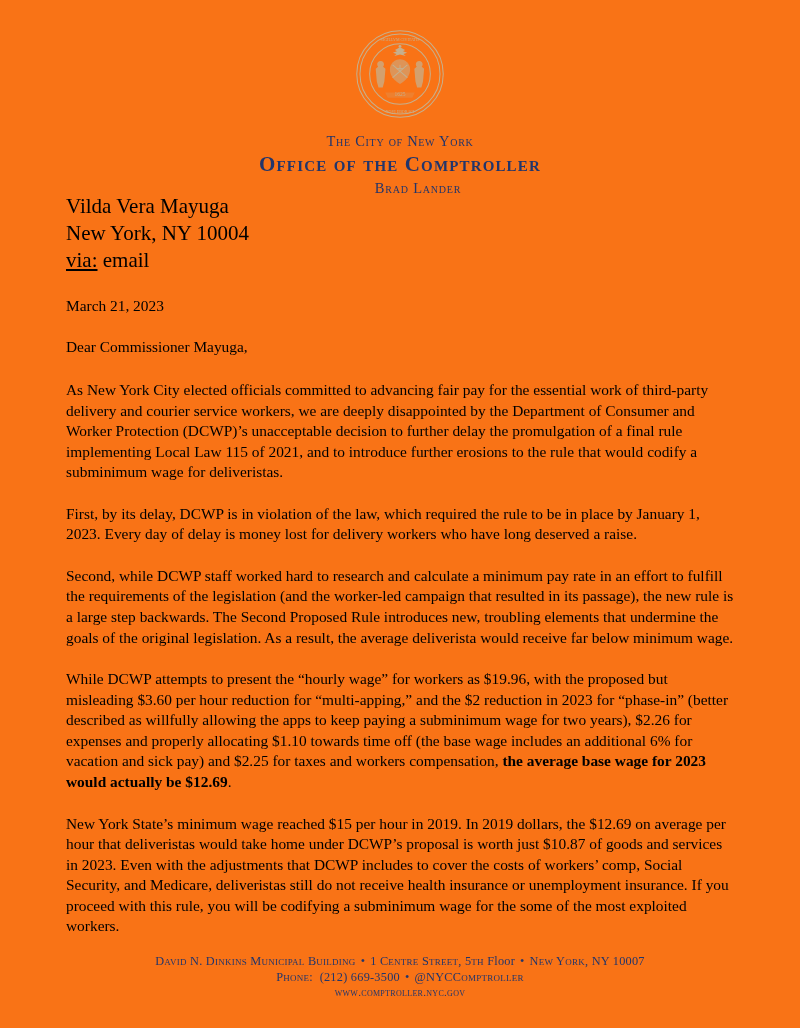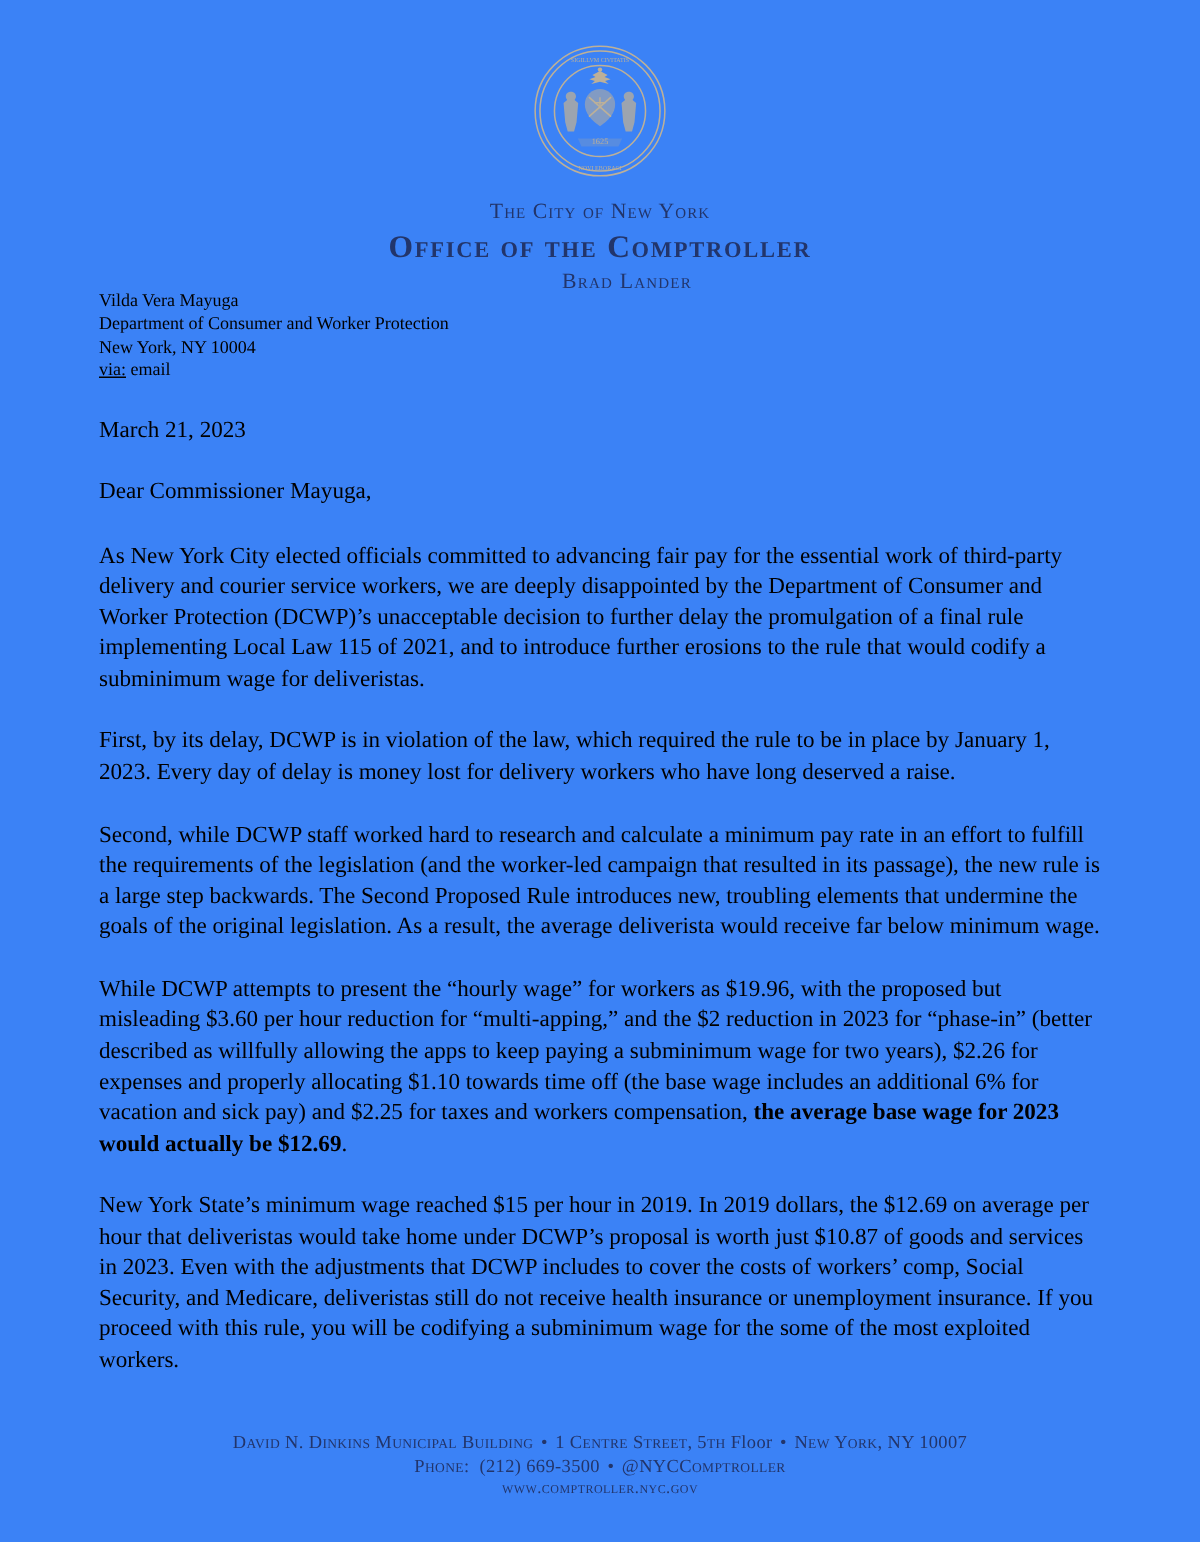--- a/index.html
+++ b/index.html
@@ -5,21 +5,21 @@
 <style>
   html, body {
     margin: 0;
     padding: 0;
     background: #ffffff;
   }
   .page {
     position: relative;
     width: 800px;
     height: 1028px;
-    background: #3b82f6;
+    background: #f97316;
     margin: 0 auto;
     overflow: hidden;
     font-family: "Liberation Serif", "DejaVu Serif", serif;
     color: #000000;
     box-sizing: border-box;
   }
 
   
   .letterhead {
     padding-top: 26px;
@@ -62,21 +62,21 @@
   }
 
   
   .body-area {
     position: absolute;
     left: 66px;
     top: 193px;
     width: 670px;
   }
   .addr-block {
-    font-size: 12px;
+    font-size: 21px;
     line-height: 1.285;
     white-space: nowrap;
   }
   .addr-line { display: block; }
   .via-label {
     text-decoration: underline;
     text-align: center;
   }
   .date-line {
     font-size: 15.4px;
@@ -158,21 +158,20 @@
       <div class="lh-line1">The City of New York</div>
       <div class="lh-line2">Office of the Comptroller</div>
       <div class="lh-line3">Brad Lander</div>
     </div>
   </div>
 
   <div class="body-area">
 
     <div class="addr-block">
       <span class="addr-line">Vilda Vera Mayuga</span>
-      <span class="addr-line">Department of Consumer and Worker Protection</span>
       <span class="addr-line">New York, NY 10004</span>
       <span class="addr-line"><span class="via-label">via:</span><span> </span><span>email</span></span>
     </div>
 
     <div class="date-line">March 21, 2023</div>
 
     <div class="salutation">Dear Commissioner Mayuga,</div>
 
     <p class="para first">As New York City elected officials committed to advancing fair pay for the essential work of third-party delivery and courier service workers, we are deeply disappointed by the Department of Consumer and Worker Protection (DCWP)’s unacceptable decision to further delay the promulgation of a final rule implementing Local Law 115 of 2021, and to introduce further erosions to the rule that would codify a subminimum wage for deliveristas.</p>
 

